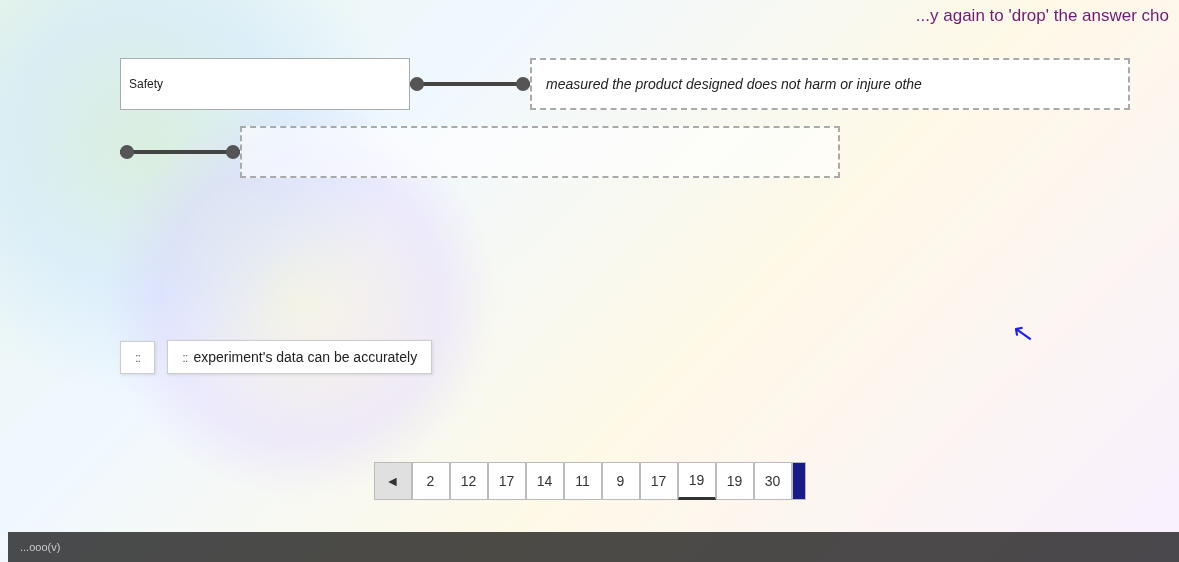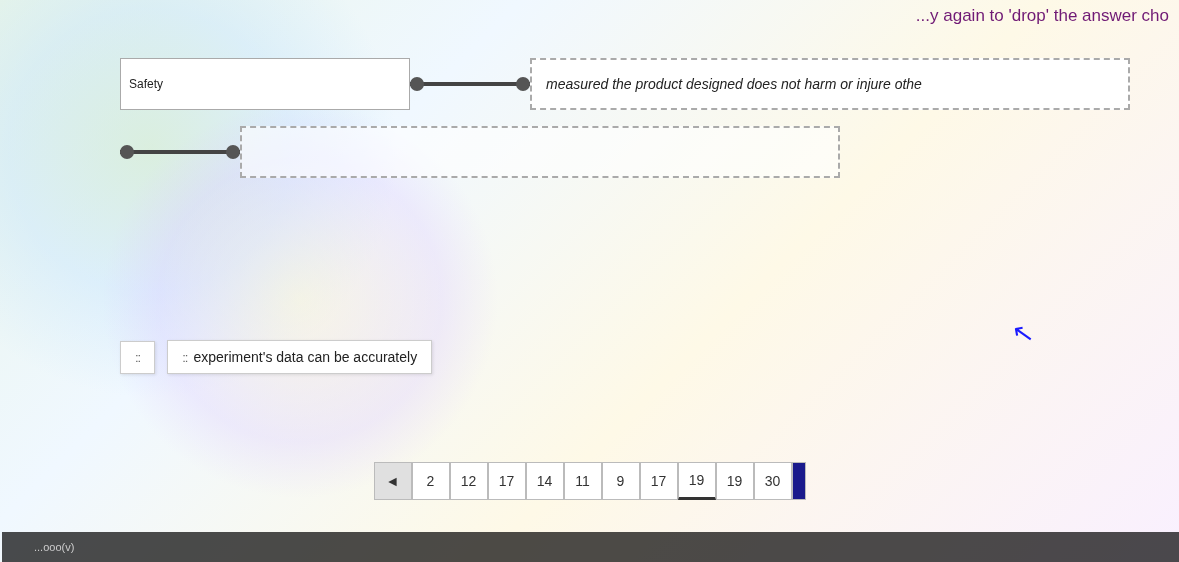--- a/index.html
+++ b/index.html
@@ -199,27 +199,27 @@
       right: 145px;
       font-size: 26px;
       color: #1a1aff;
       transform: rotate(-10deg);
     }
 
     
     .bottom-bar {
       position: absolute;
       bottom: 0;
-      left: 2px;
+      left: 8px;
       right: 0;
       height: 30px;
       background: rgba(0,0,0,0.7);
       display: flex;
       align-items: center;
-      padding-left: 32px;
+      padding-left: 12px;
     }
 
     .bottom-bar-text {
       color: #ccc;
       font-size: 11px;
     }
   </style>
 </head>
 <body>
 

